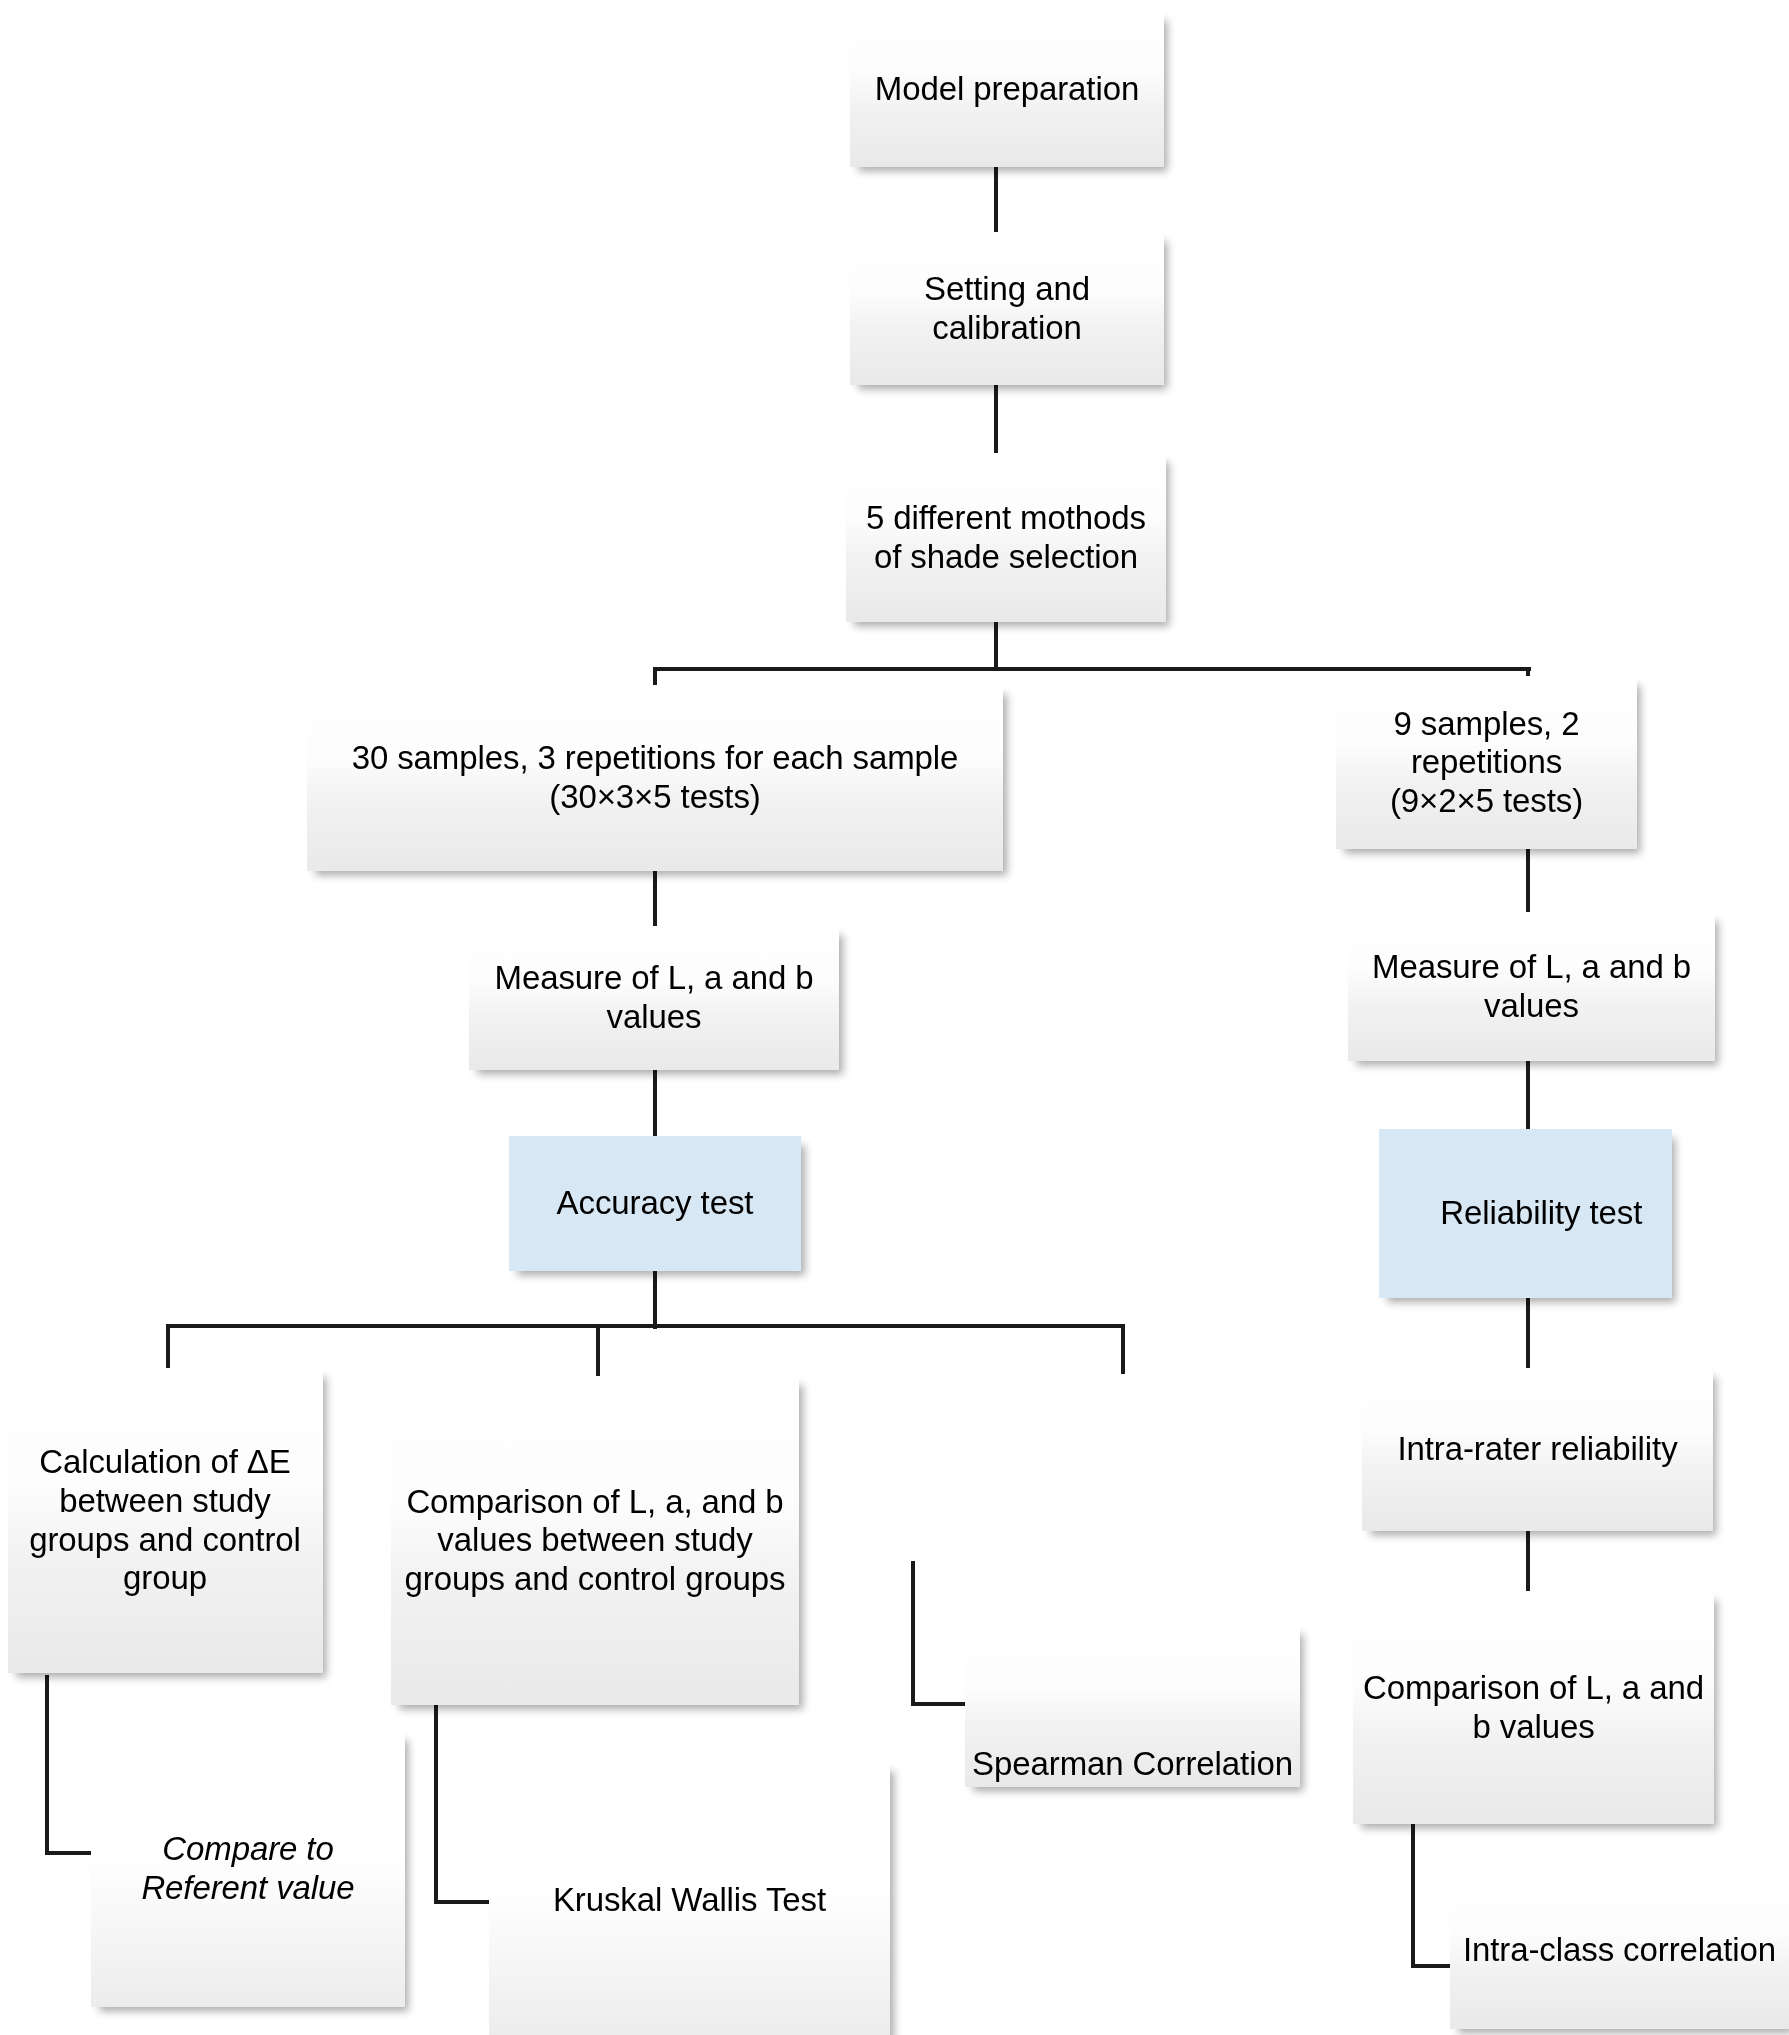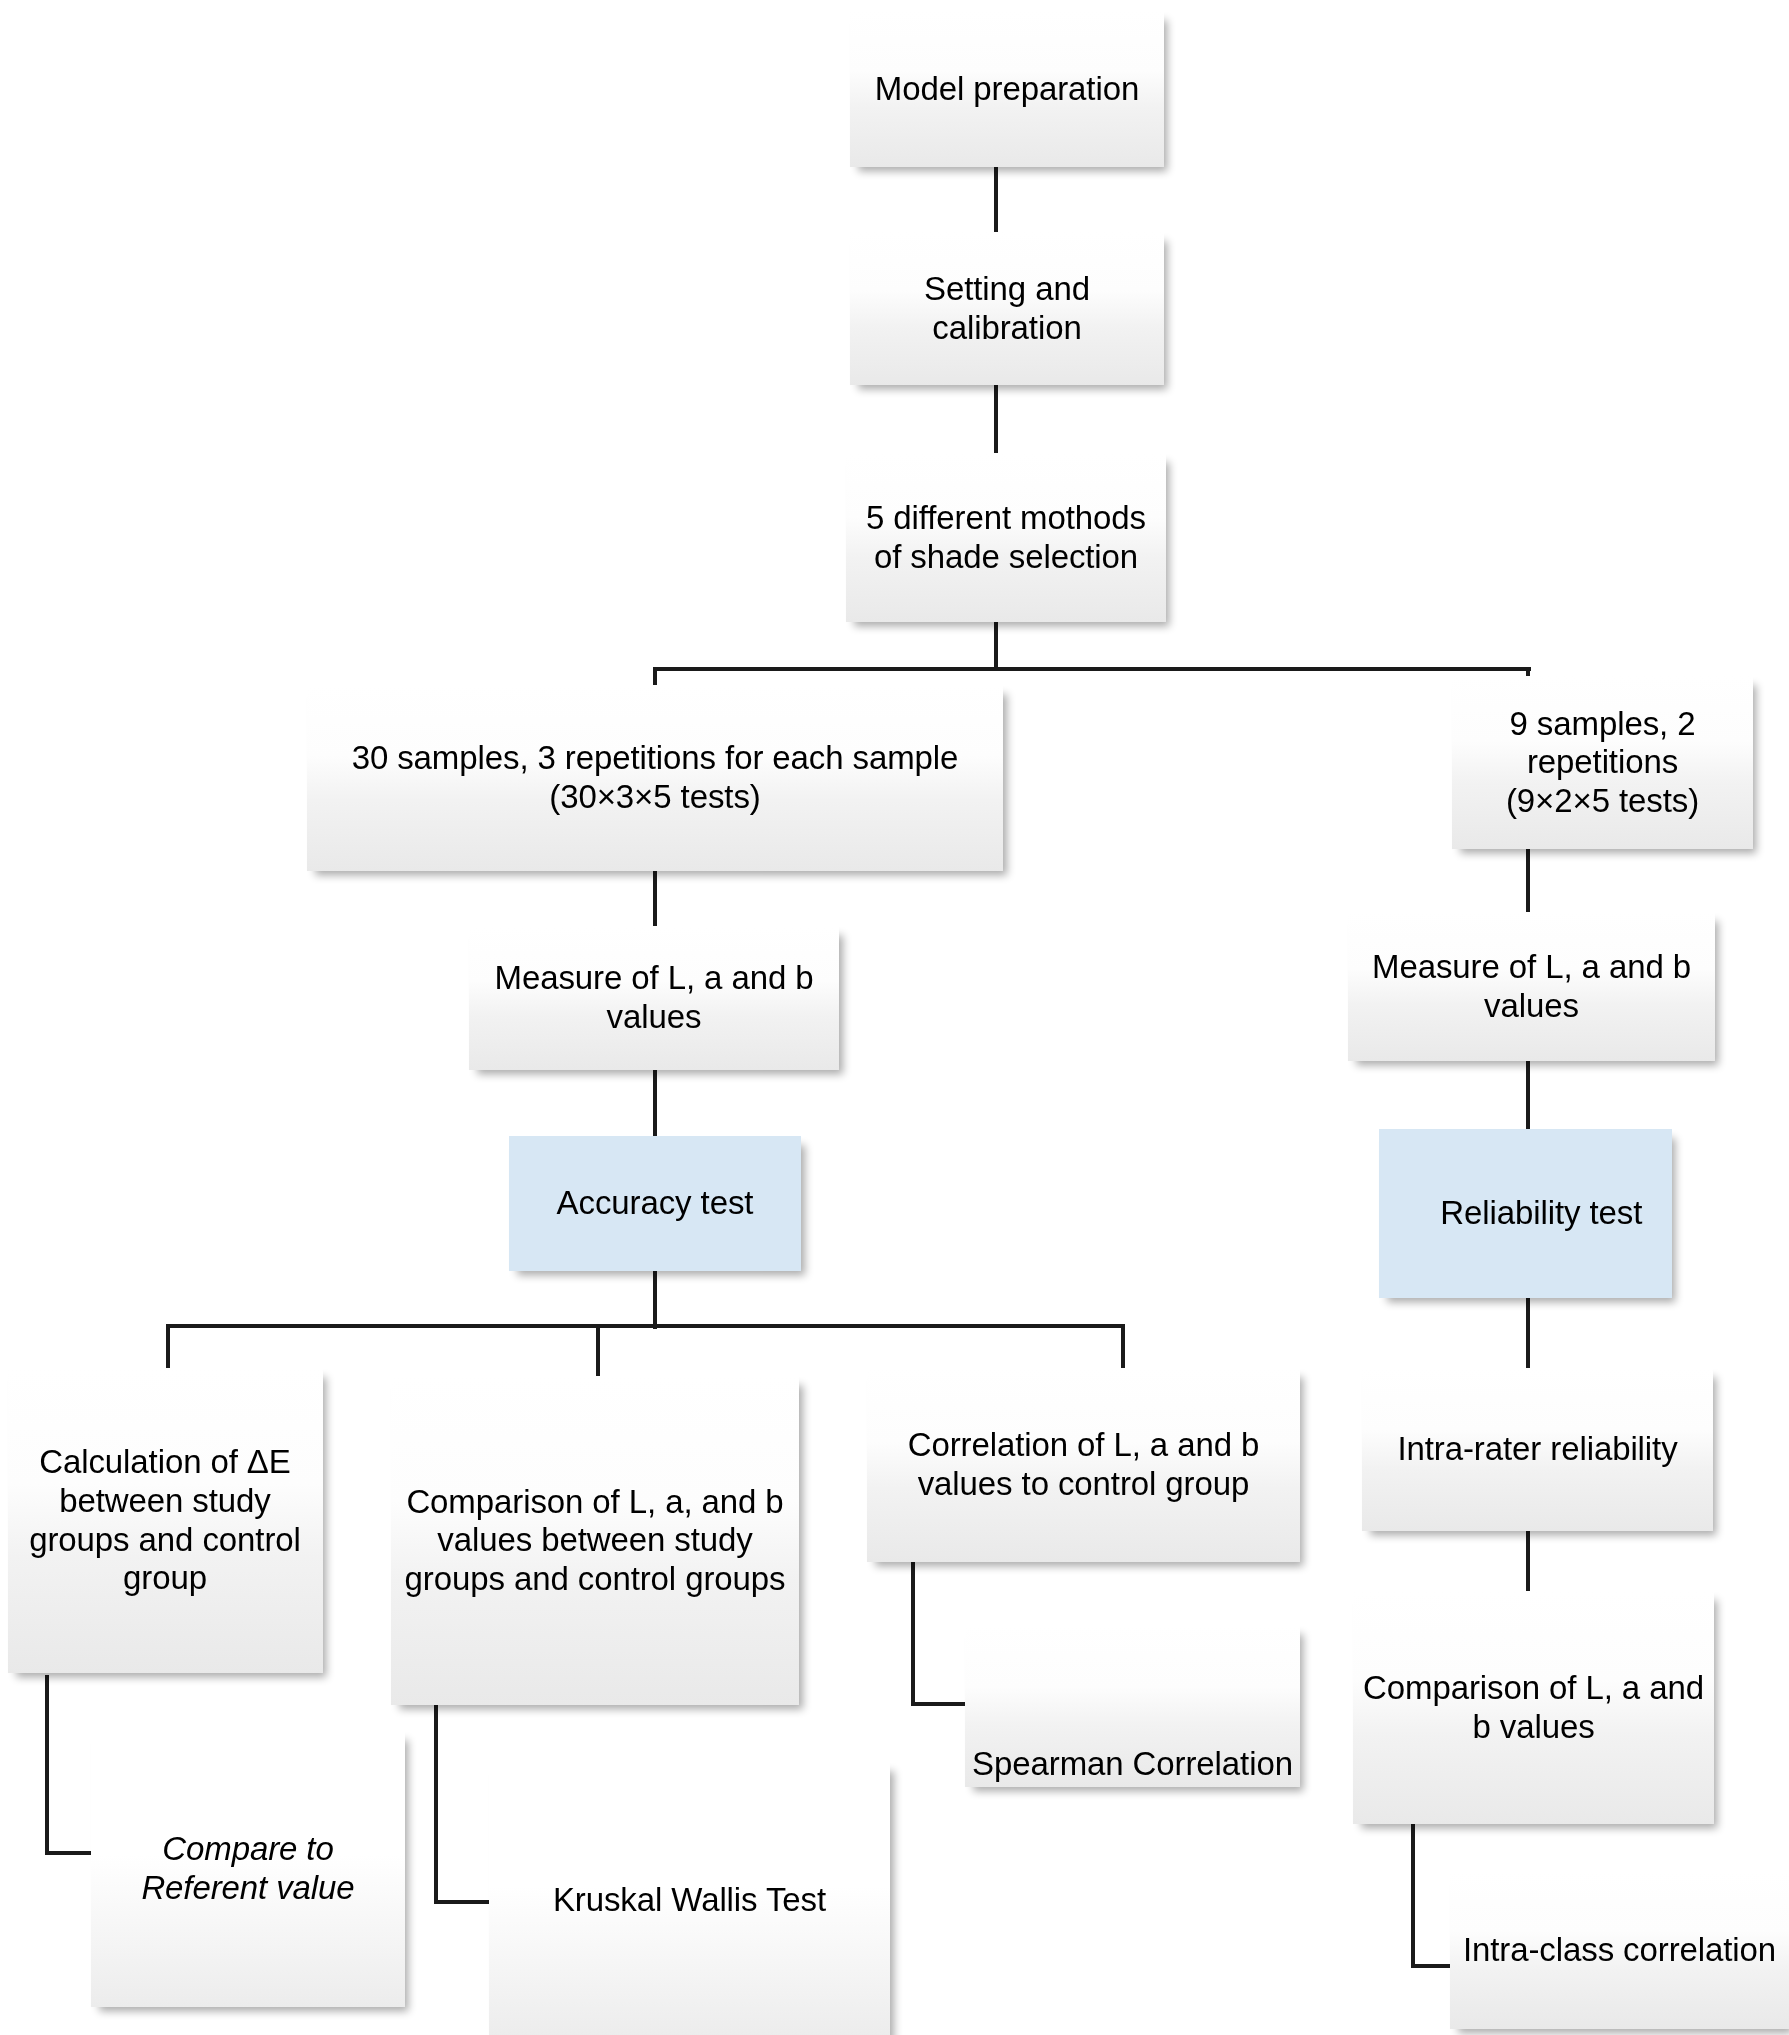--- a/index.html
+++ b/index.html
@@ -119,21 +119,21 @@
 
   <div class="node" style="left:846px; top:453px; width:320px; height:169px;">
     <span class="txt">5 different mothods of shade selection</span>
   </div>
 
   <div class="node" style="left:307px; top:685px; width:696px; height:186px; white-space:pre-line;">
     <span class="txt">30 samples, 3 repetitions for each sample
 (30×3×5 tests)</span>
   </div>
 
-  <div class="node" style="left:1452px; top:676px; width:301px; height:173px; white-space:pre-line;align-items:center;">
+  <div class="node" style="left:1336px; top:676px; width:301px; height:173px; white-space:pre-line;align-items:center;">
     <span class="txt">9 samples, 2 repetitions
 (9×2×5 tests)</span>
   </div>
 
   <div class="node" style="left:469px; top:926px; width:370px; height:144px;">
     <span class="txt">Measure of  L, a and b values</span>
   </div>
 
   <div class="node" style="left:1348px; top:912px; width:367px; height:149px;">
     <span class="txt">Measure of  L, a and b values</span>
@@ -148,23 +148,20 @@
   </div>
 
   <div class="node" style="left:7.5px; top:1368px; width:315px; height:305px;align-items:center;">
     <span class="txt">Calculation of ΔE between study groups and control group</span>
   </div>
 
   <div class="node" style="left:391px; top:1376px; width:408px; height:329px;">
     <span class="txt">Comparison of  L, a, and b values between study groups and control groups</span>
   </div>
 
-  <div class="node" style="left:867px; top:1368px; width:433px; height:194px;">
-    <span class="txt">Correlation of  L, a and b values to control group</span>
-  </div>
 
   <div class="node" style="left:1362px; top:1368px; width:351px; height:163px;">
     <span class="txt">Intra-rater reliability</span>
   </div>
 
   <div class="node flat" style="left:91px; top:1731px; width:314px; height:276px;font-style:italic;">
     <span class="txt">Compare to Referent value</span>
   </div>
 
   <div class="node flat" style="left:489px; top:1762px; width:401px; height:277px;">

